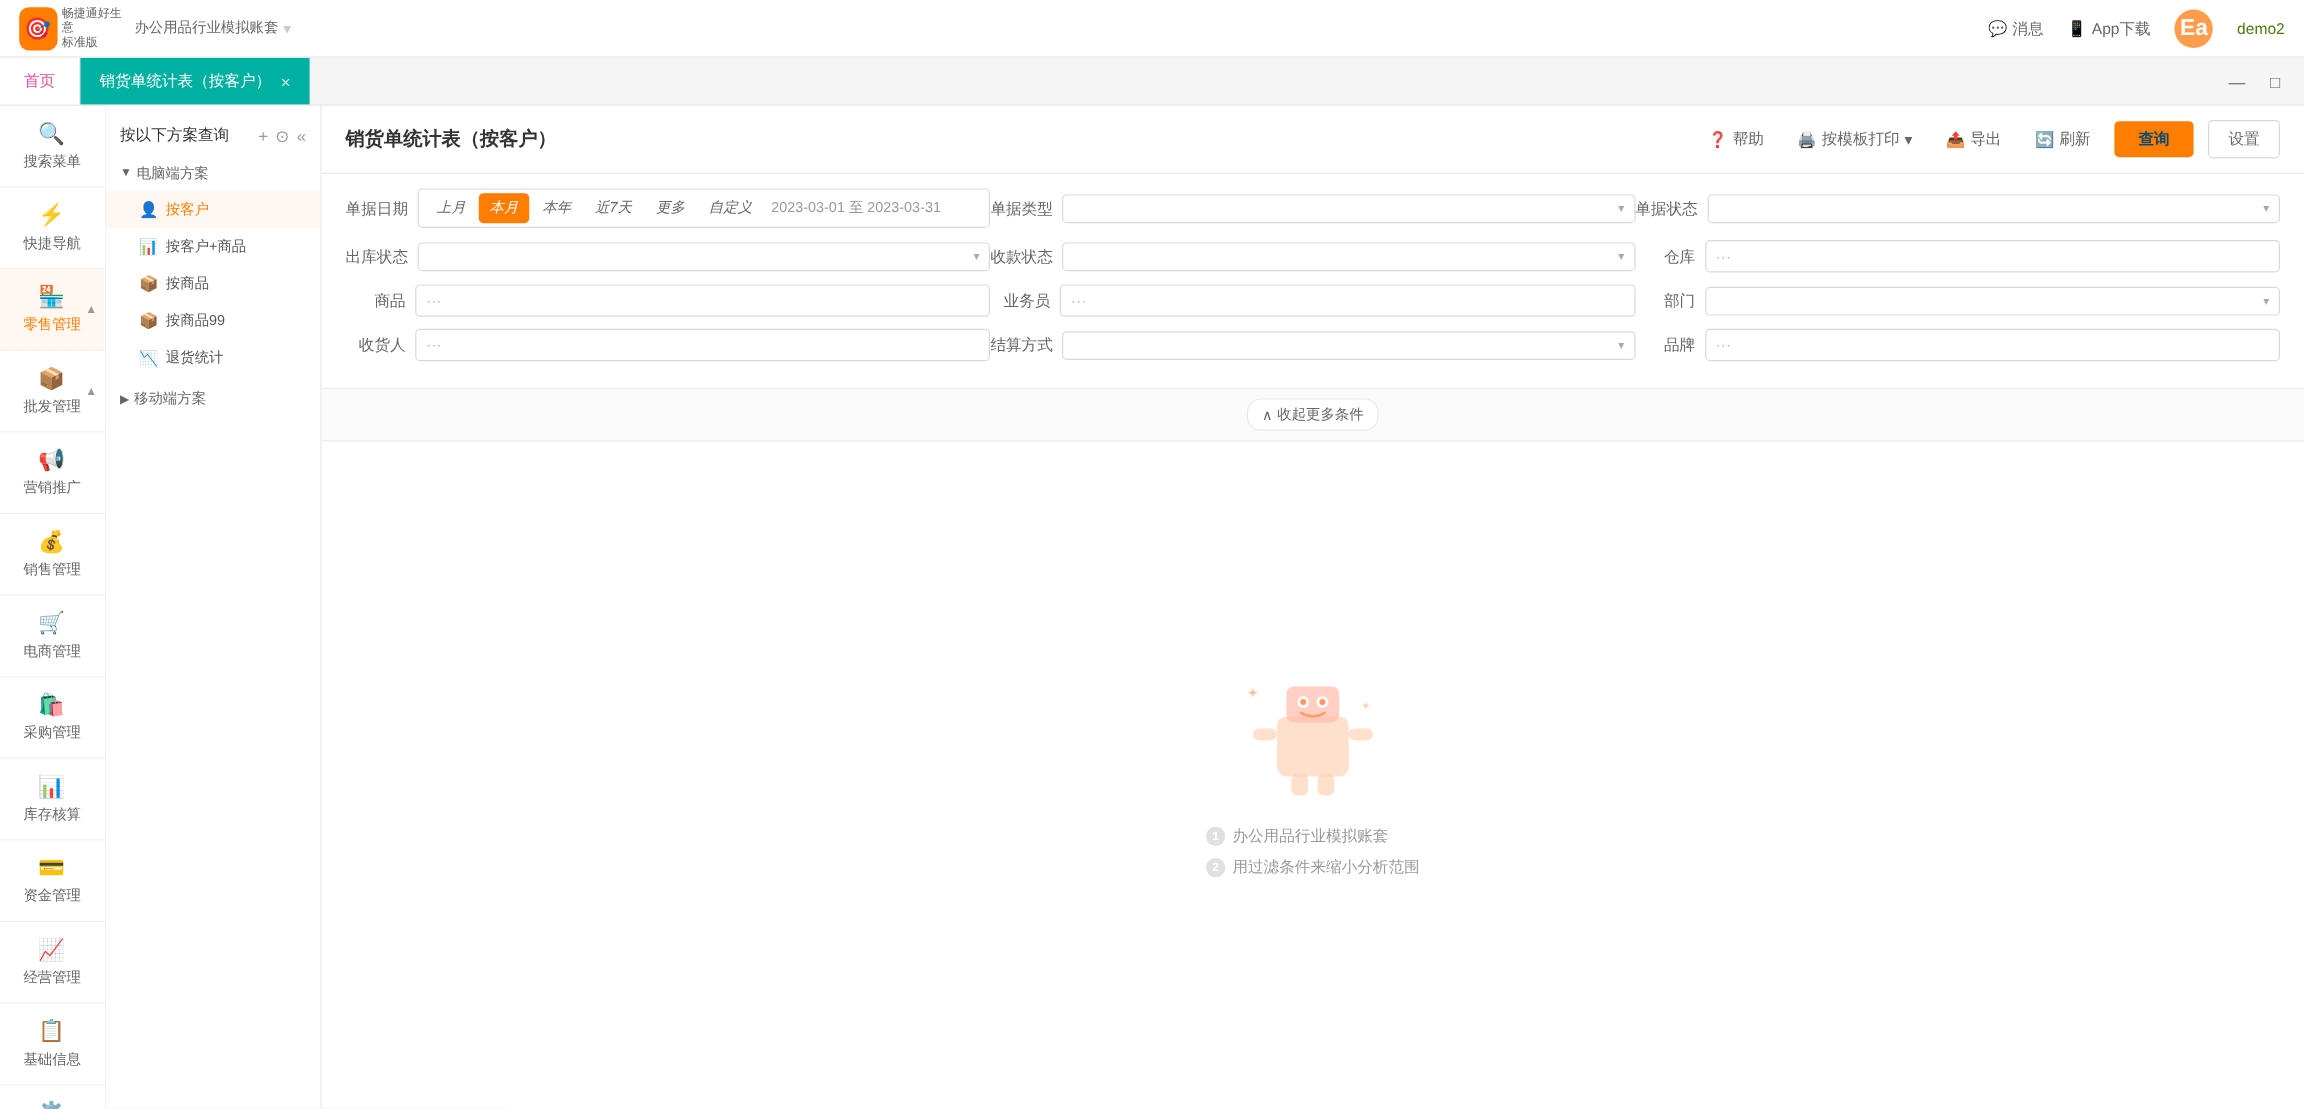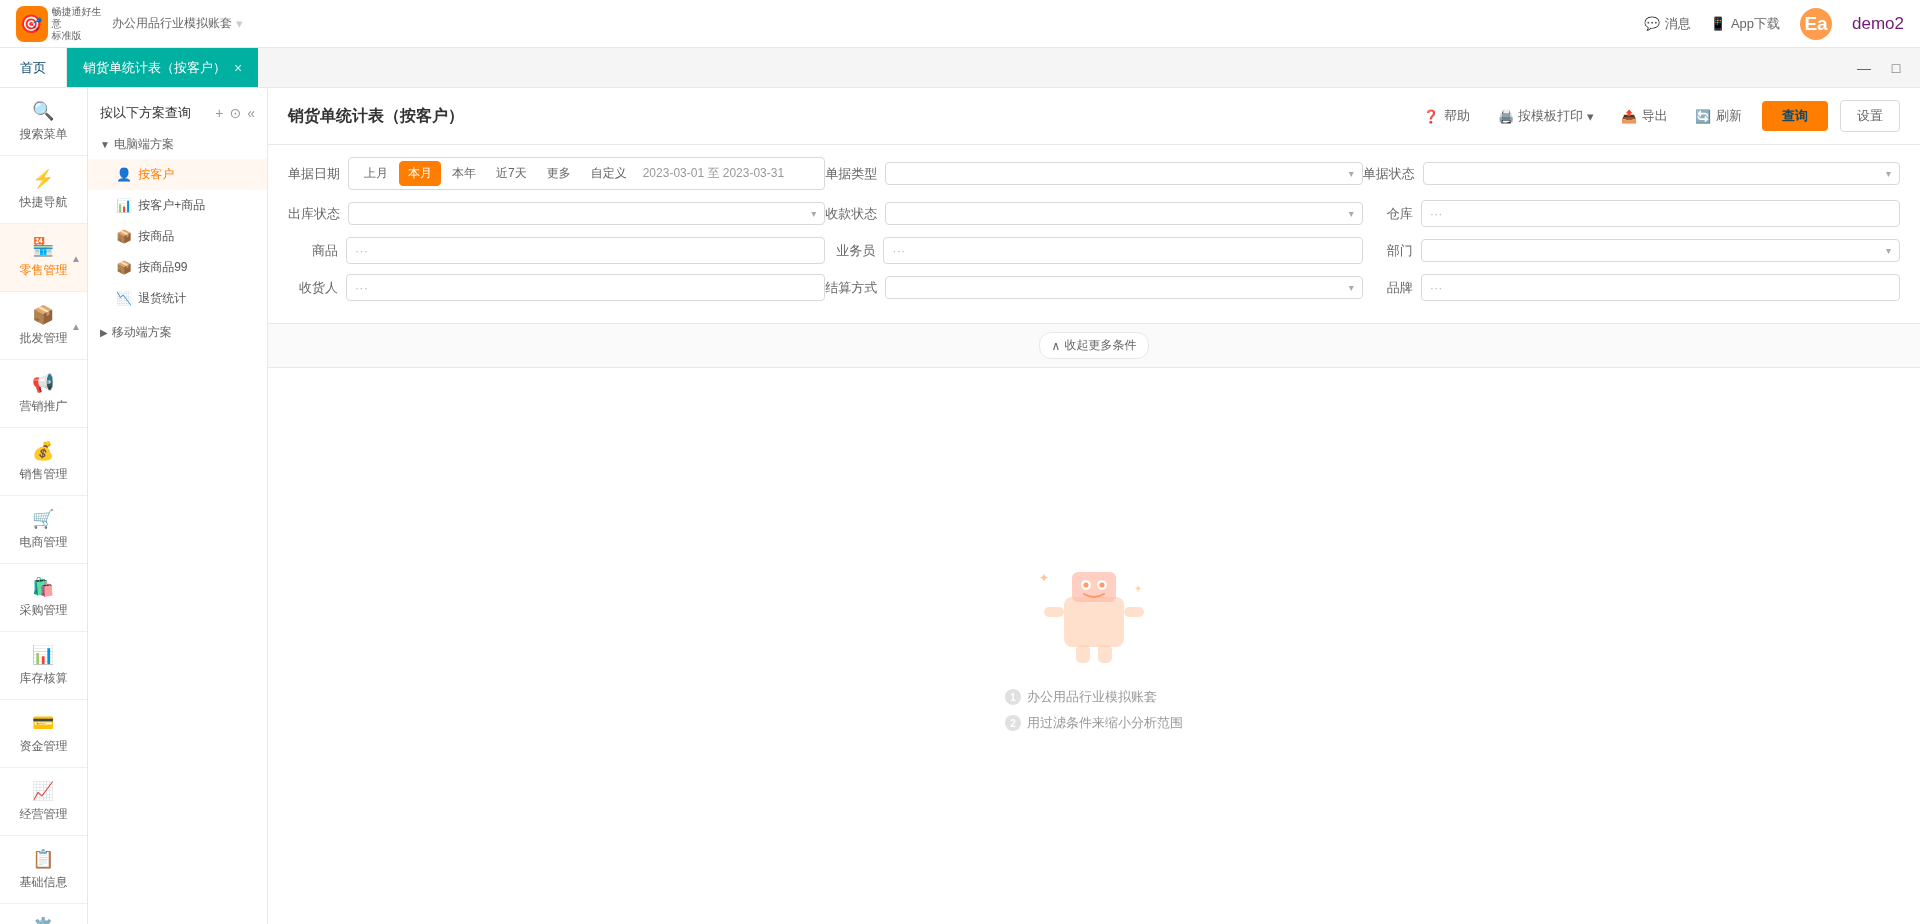--- a/index.html
+++ b/index.html
@@ -60,36 +60,36 @@
       height: 32px;
       border-radius: 50%;
       background: #ff9d4d;
       display: flex;
       align-items: center;
       justify-content: center;
       color: white;
       font-size: 19px;
       font-weight: bold;
     }
-    .user-name { color: #701a75; font-size: 17px; cursor: pointer; }
+    .user-name { color: #4d7c0f; font-size: 13px; cursor: pointer; }
 
     
     .tab-bar {
       height: 40px;
       background: #f5f5f5;
       display: flex;
       align-items: stretch;
       border-bottom: 1px solid #e8e8e8;
     }
     .tab-home {
       padding: 0 20px;
       display: flex;
       align-items: center;
       background: #fff;
-      color: #0c4a6e;
+      color: #ec4899;
       cursor: pointer;
       font-size: 13px;
       border-right: 1px solid #e8e8e8;
     }
     .tab-active {
       padding: 0 16px;
       display: flex;
       align-items: center;
       background: #00b0a0;
       color: #fff;
@@ -280,20 +280,21 @@
     
     .filter-panel {
       background: #fff;
       padding: 12px 20px;
       border-bottom: 1px solid #e8e8e8;
     }
     .date-tabs {
       display: flex;
       align-items: flex-end;
       gap: 2px;
+      font-style: italic;
     }
     .date-tab {
       padding: 3px 8px;
       border-radius: 4px;
       font-size: 12px;
       color: #666;
       cursor: pointer;
       border: 1px solid transparent;
     }
     .date-tab.active {

